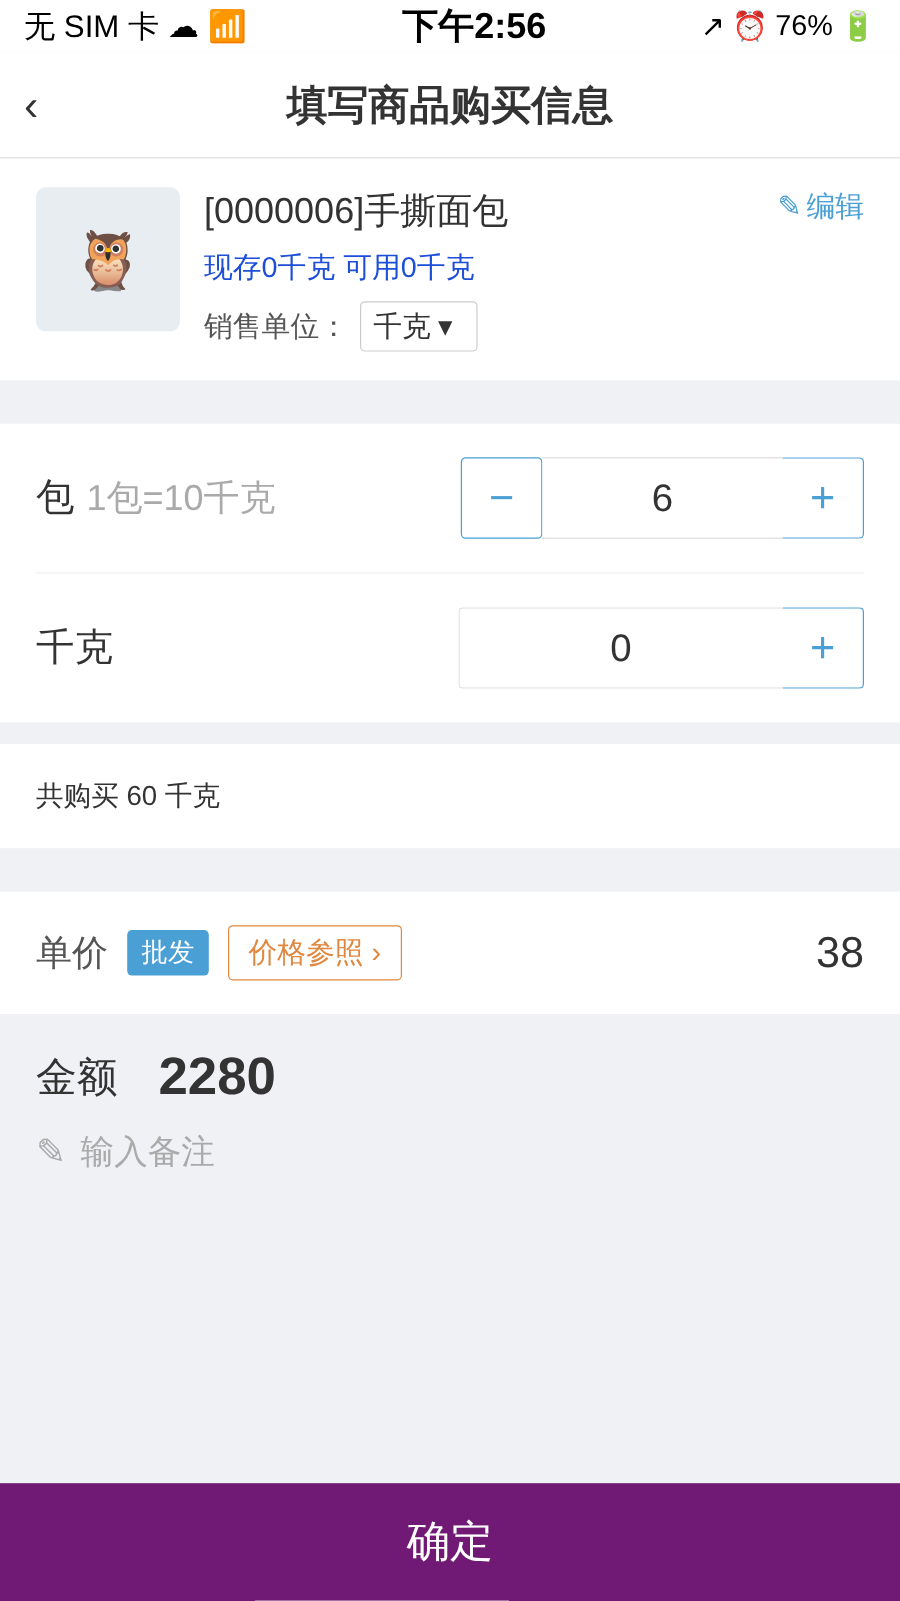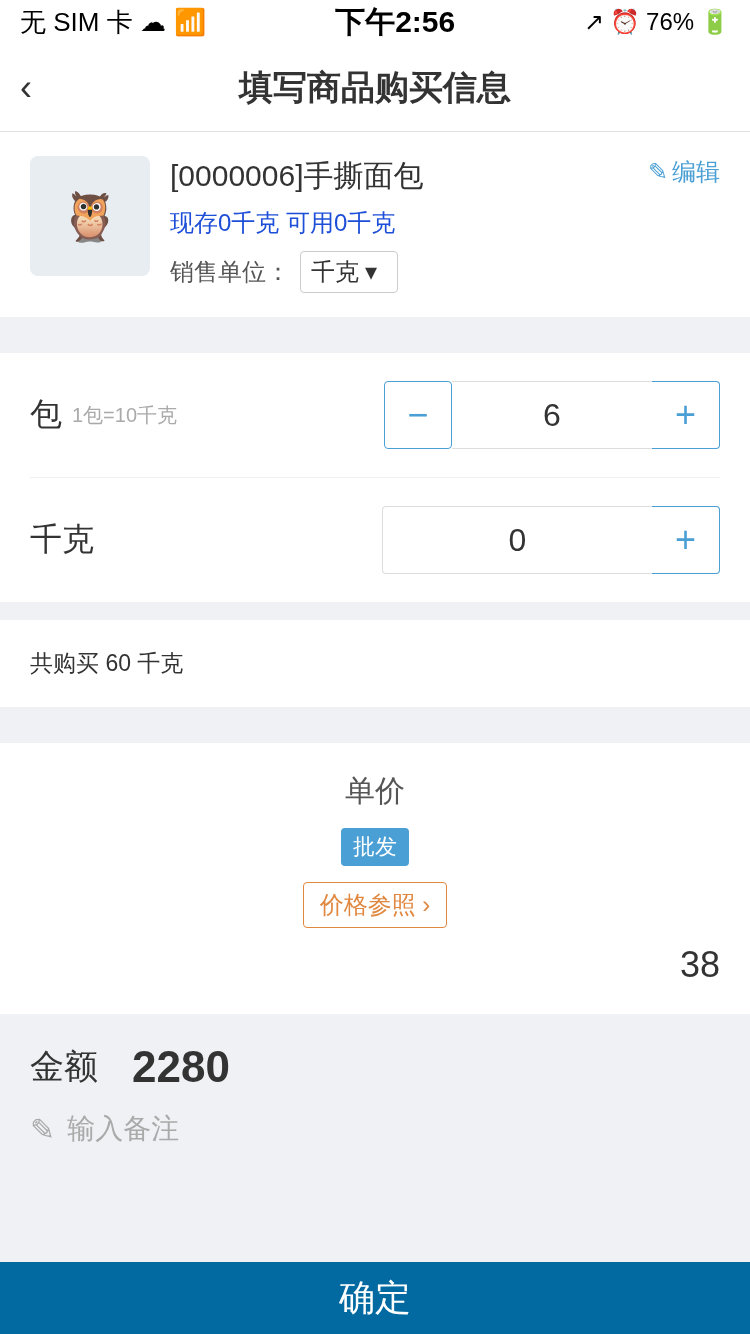--- a/index.html
+++ b/index.html
@@ -155,21 +155,21 @@
     .input-row:last-child {
       border-bottom: none;
     }
     .input-label {
       font-size: 32px;
       color: #333;
       font-weight: 500;
       flex-shrink: 0;
     }
     .input-sublabel {
-      font-size: 20px;
+      font-size: 30px;
       color: #aaa;
       margin-left: 10px;
     }
     .input-controls {
       display: flex;
       align-items: center;
       gap: 0;
     }
     .qty-btn {
       width: 68px;
@@ -242,21 +242,20 @@
     
     .price-section {
       background: #fff;
       padding: 28px 30px;
       margin-top: 18px;
     }
     .price-row {
       display: flex;
       align-items: center;
       gap: 16px;
-      flex-direction: column;
     }
     .price-label {
       font-size: 30px;
       color: #555;
     }
     .price-tag-blue {
       background: #4a9fd4;
       color: #fff;
       font-size: 22px;
       padding: 4px 12px;
@@ -314,22 +313,22 @@
       font-size: 30px;
       color: #aaa;
     }
     .remark-text {
       font-size: 28px;
       color: #aaa;
     }
 
     
     .footer {
-      background: #0369a1;
-      height: 72px;
+      background: #701a75;
+      height: 98px;
       display: flex;
       align-items: center;
       justify-content: center;
       cursor: pointer;
       margin-top: auto;
     }
     .footer-btn-text {
       font-size: 36px;
       color: #fff;
       font-weight: 500;

